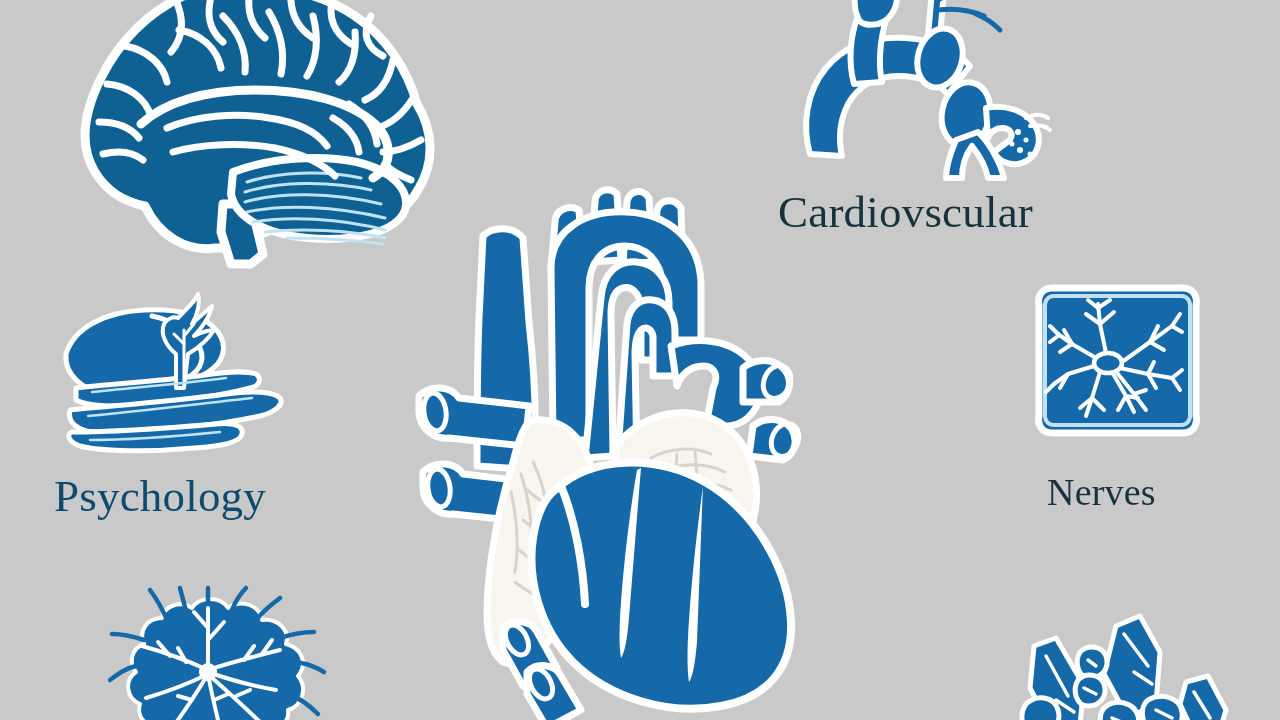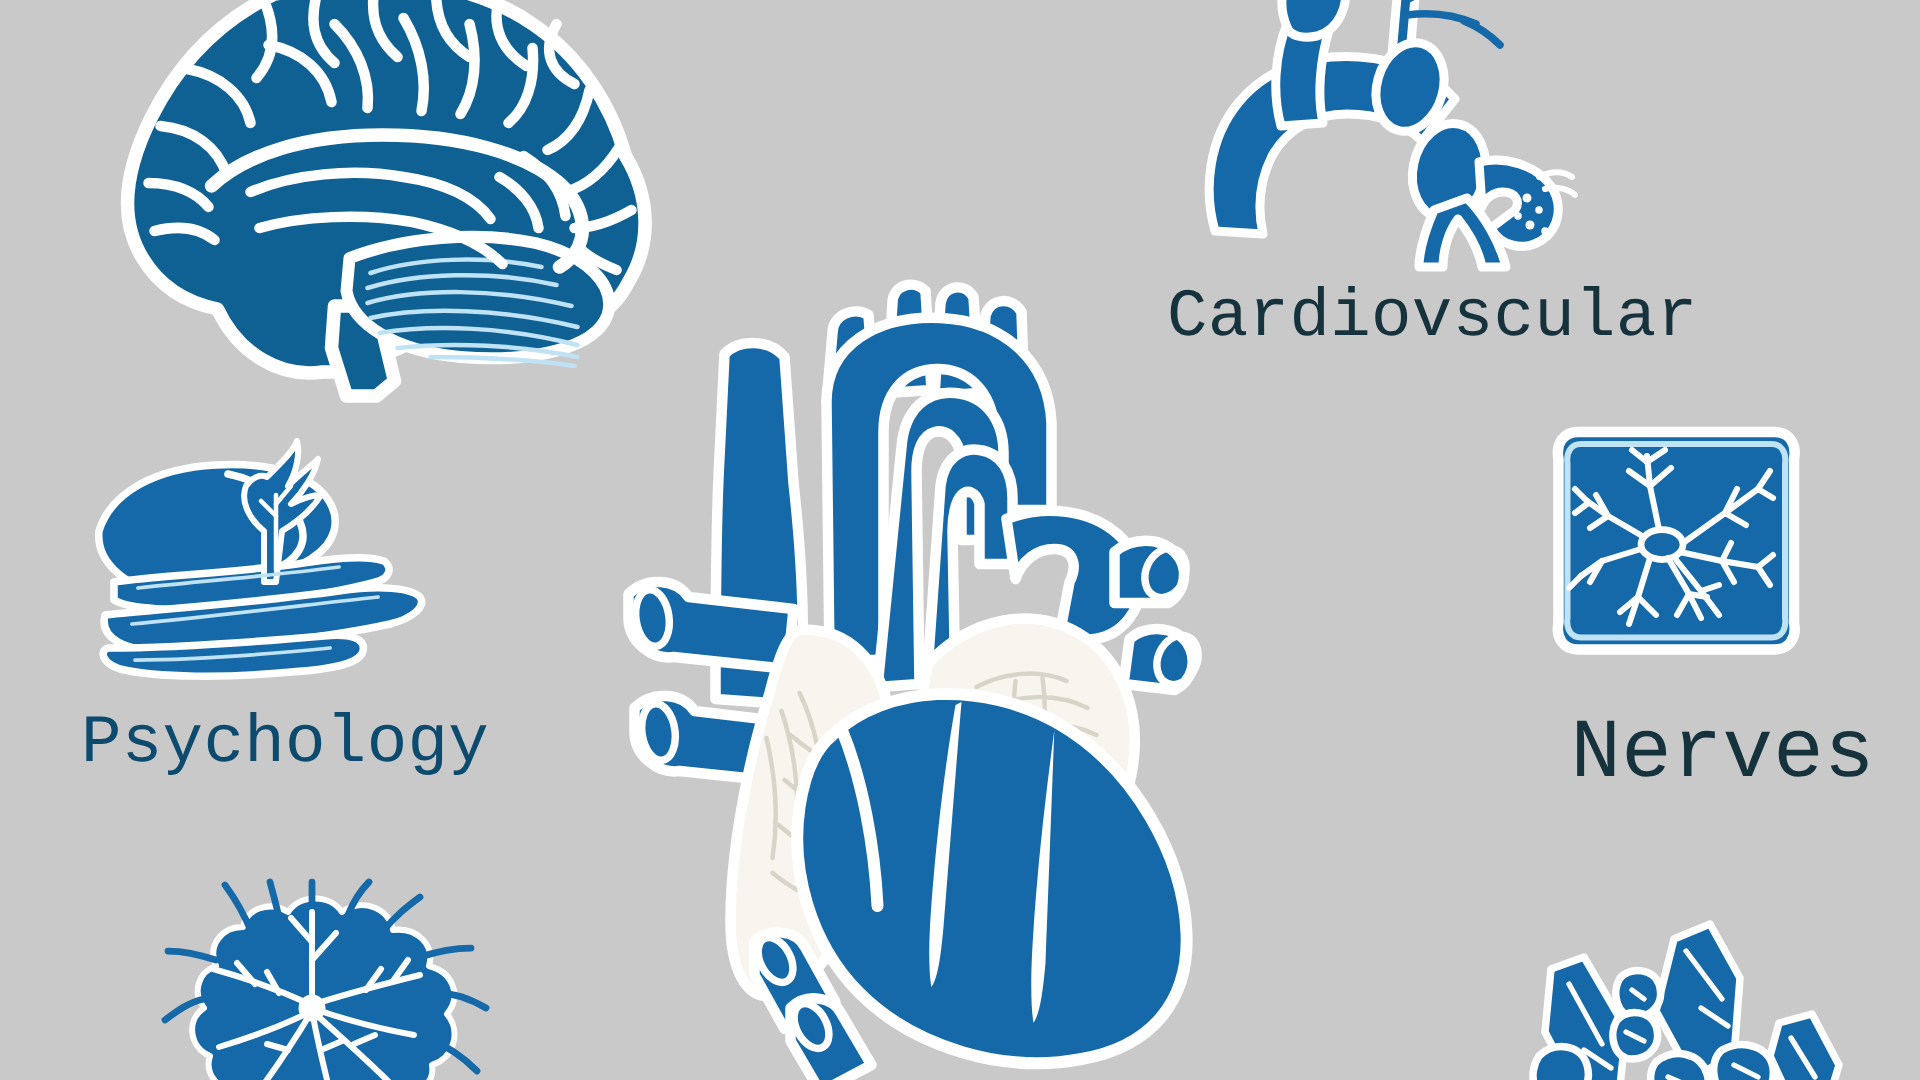--- a/index.html
+++ b/index.html
@@ -22,21 +22,21 @@
   .fig {
     position: absolute;
   }
   .fig svg {
     display: block;
     overflow: visible;
   }
   .label {
     position: absolute;
     color: #16323c;
-    font-family: Liberation Mono, monospace;
+    font-family: Liberation Serif, serif;
     font-weight: 400;
     white-space: nowrap;
     letter-spacing: 0.2px;
   }
   #label-cardiovascular {
     left: 778px;
     top: 186px;
     font-size: 45px;
   }
   #label-psychology {
@@ -496,15 +496,15 @@
         <path d="M104 118 L 118 124"></path>
         <path d="M148 110 L 164 118"></path>
       </g>
     </svg>
   </div>
 
   <div class="label" id="label-cardiovascular" style="color: rgb(22, 50, 60); font-size: 45px; left: 778px; top: 186px;">Cardiovscular</div>
 
   <div class="label" id="label-psychology" style="color: #0c4a6e; font-size: 45px; left: 54px; top: 470px;">Psychology</div>
 
-  <div class="label" id="label-nerves" style="color: rgb(22, 50, 60); font-size: 56px; left: 1047px; top: 470px;">Nerves</div>
+  <div class="label" id="label-nerves" style="color: rgb(22, 50, 60); font-size: 38px; left: 1047px; top: 470px;">Nerves</div>
 
 </div>
 
 </body></html>

